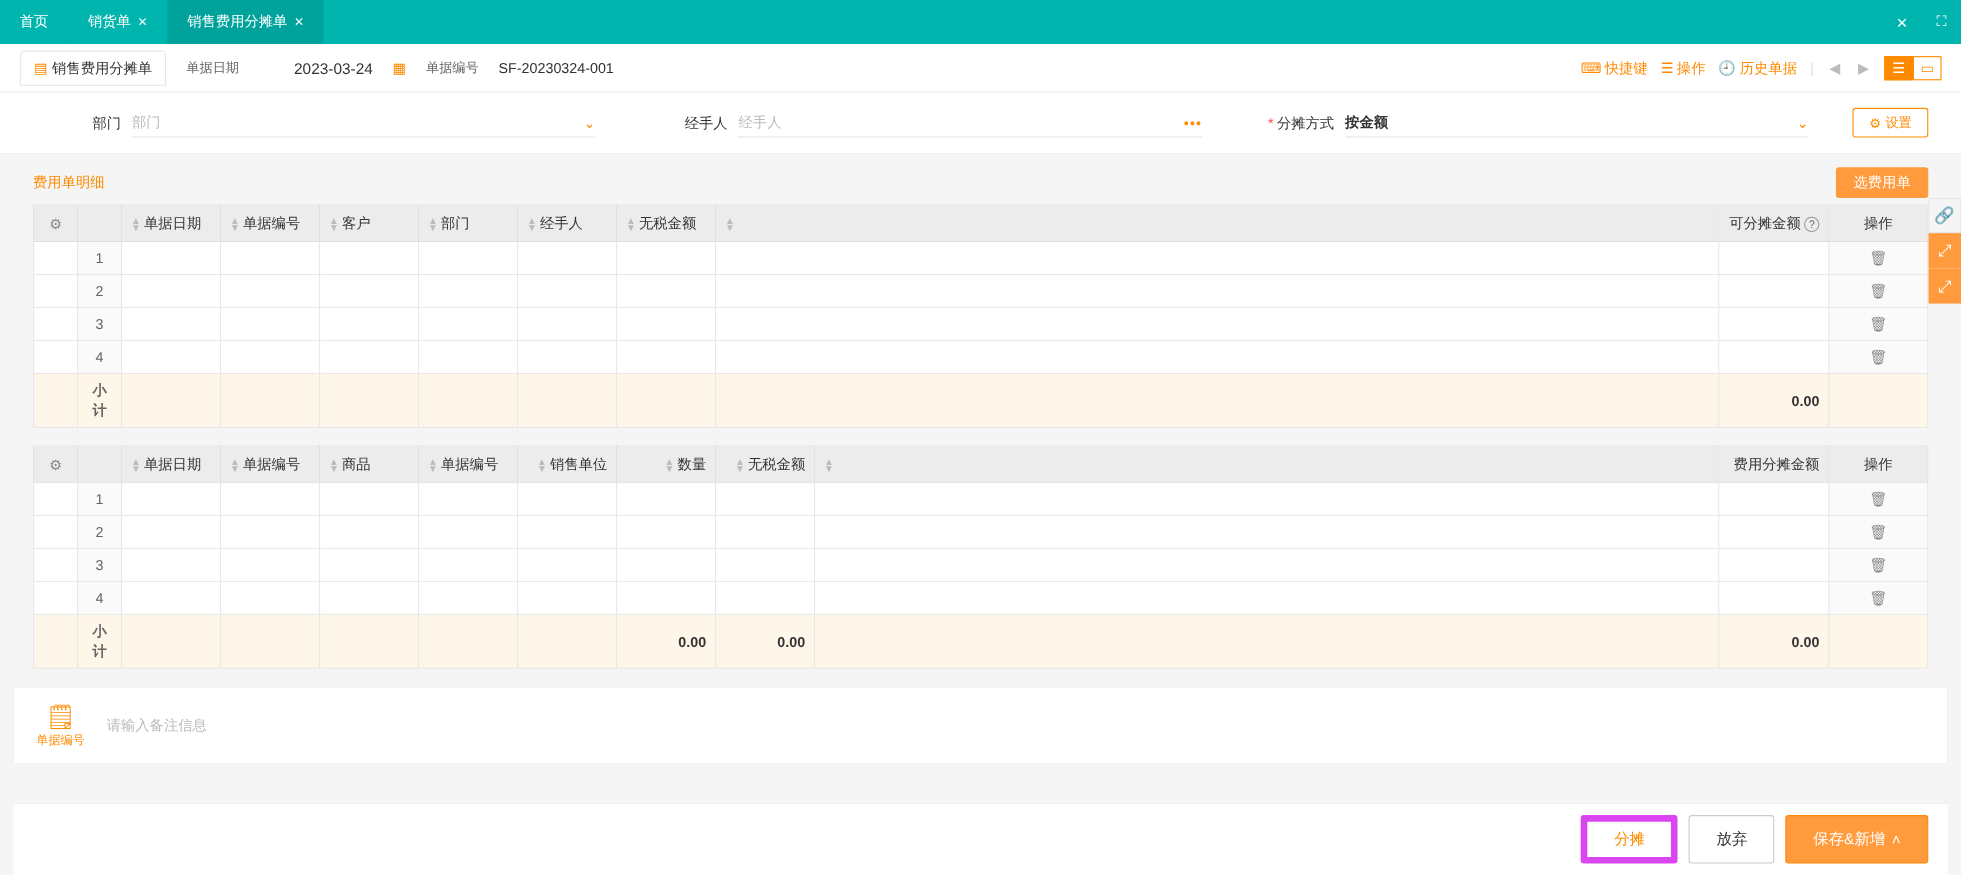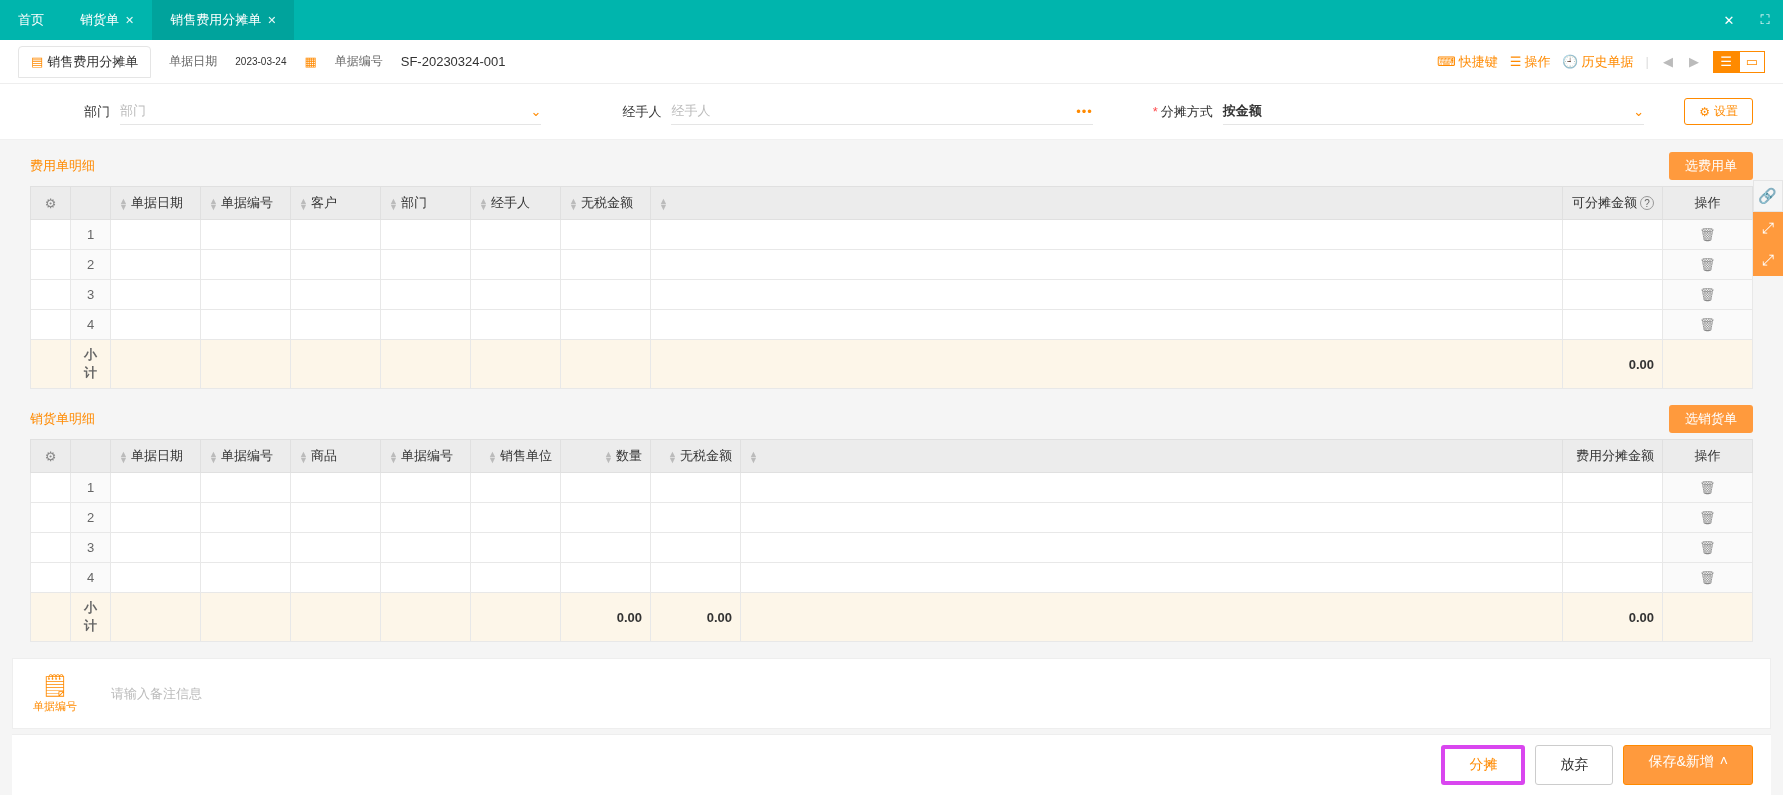--- a/index.html
+++ b/index.html
@@ -13,21 +13,21 @@
 .tabbar .tab .close { font-size: 11px; opacity: .9; }
 .tabbar .winctrls { margin-left: auto; display: flex; }
 .tabbar .winctrls .btn { width: 36px; display: flex; align-items: center; justify-content: center; color: #fff; cursor: pointer; }
 
 
 .header { background: #fff; height: 44px; display: flex; align-items: center; padding: 0 18px; border-bottom: 1px solid #eee; gap: 18px; position: relative; }
 .header .doc-tab { border: 1px solid #e5e5e5; border-radius: 4px 4px 0 0; padding: 6px 12px; color: #333; display: flex; align-items: center; gap: 4px; }
 .header .doc-tab .ico { color: #ff8a00; }
 .header .lbl { color: #666; font-size: 12px; }
 .header .val { color: #333; }
-.header .date { font-size: 10px; }
+.header .date { font-size: 14px; margin-left: 32px; }
 .header .cal { color: #ff8a00; }
 .header .right { margin-left: auto; display: flex; align-items: center; gap: 12px; }
 .header .link { color: #ff8a00; display: flex; align-items: center; gap: 3px; cursor: pointer; font-size: 13px; }
 .header .sep { color: #ddd; }
 .header .nav { color: #bbb; cursor: pointer; padding: 0 2px; }
 .header .viewtoggle { display: flex; }
 .header .viewtoggle .vt { width: 26px; height: 22px; border: 1px solid #ff8a00; display: flex; align-items: center; justify-content: center; cursor: pointer; }
 .header .viewtoggle .vt.active { background: #ff8a00; color: #fff; }
 .header .viewtoggle .vt:not(.active) { color: #ff8a00; }
 
@@ -72,29 +72,29 @@
 .col-dept { width: 90px; }
 .col-handler { width: 90px; }
 .col-fee { width: 90px; }
 .col-amt { width: 100px; }
 .col-act { width: 90px; }
 
 
 .remark { background: #fff; margin: 12px 12px 0; padding: 14px 20px; display: flex; align-items: center; gap: 20px; border: 1px solid #eee; }
 .remark .ricon { color: #ff8a00; text-align: center; font-size: 11px; }
 .remark .ricon .big { font-size: 22px; display: block; }
-.remark input { flex: 1; border: none; outline: none; font-size: 13px; padding: 6px 0; color: #333; margin-left: 14px; }
+.remark input { flex: 1; border: none; outline: none; font-size: 13px; padding: 6px 0; color: #333; }
 .remark input::placeholder { color: #bbb; }
 
 
 .footer { position: fixed; bottom: 0; left: 12px; right: 12px; background: #fff; border-top: 1px solid #eee; padding: 10px 18px; display: flex; justify-content: flex-end; gap: 10px; }
 .footer .fbtn { padding: 7px 24px; border-radius: 3px; font-size: 14px; cursor: pointer; }
-.footer .fbtn.outline { border: 4px solid #d946ef; background: #fff; color: #ff8a00; }
+.footer .fbtn.outline { border: 6px solid #d946ef; background: #fff; color: #ff8a00; }
 .footer .fbtn.plain { border: 1px solid #ccc; background: #fff; color: #333; }
-.footer .fbtn.primary { border: 1px solid #ff8a00; background: #ff9a3d; color: #fff; display: flex; align-items: flex-start; gap: 6px; }
+.footer .fbtn.primary { border: 1px solid #ff8a00; background: #ff9a3d; color: #fff; display: flex; align-items: center; gap: 6px; }
 
 
 .siderail { position: fixed; right: 0; top: 180px; width: 30px; display: flex; flex-direction: column; }
 .siderail .sr { height: 32px; display: flex; align-items: center; justify-content: center; cursor: pointer; font-size: 15px; }
 .siderail .sr.light { background: #f5f5f5; color: #888; border: 1px solid #e5e5e5; }
 .siderail .sr.orange { background: #ff9a3d; color: #fff; }
 
 .content { padding-bottom: 70px; }
 </style>
 </head>
@@ -277,24 +277,20 @@
             <td></td>
             <td></td>
             <td class="right">0.00</td>
             <td></td>
           </tr>
     </tbody>
   </table>
 </div>
 
 <div class="section">
-  <div class="shead">
-    <div class="stitle">销货单明细</div>
-    <button class="sbtn">选销货单</button>
-  </div>
   <table class="tbl">
     <colgroup>
       <col class="col-gear">
           <col class="col-num">
           <col class="col-date">
           <col class="col-docno">
           <col class="col-cust">
           <col class="col-dept">
           <col class="col-handler">
           <col class="col-fee">

